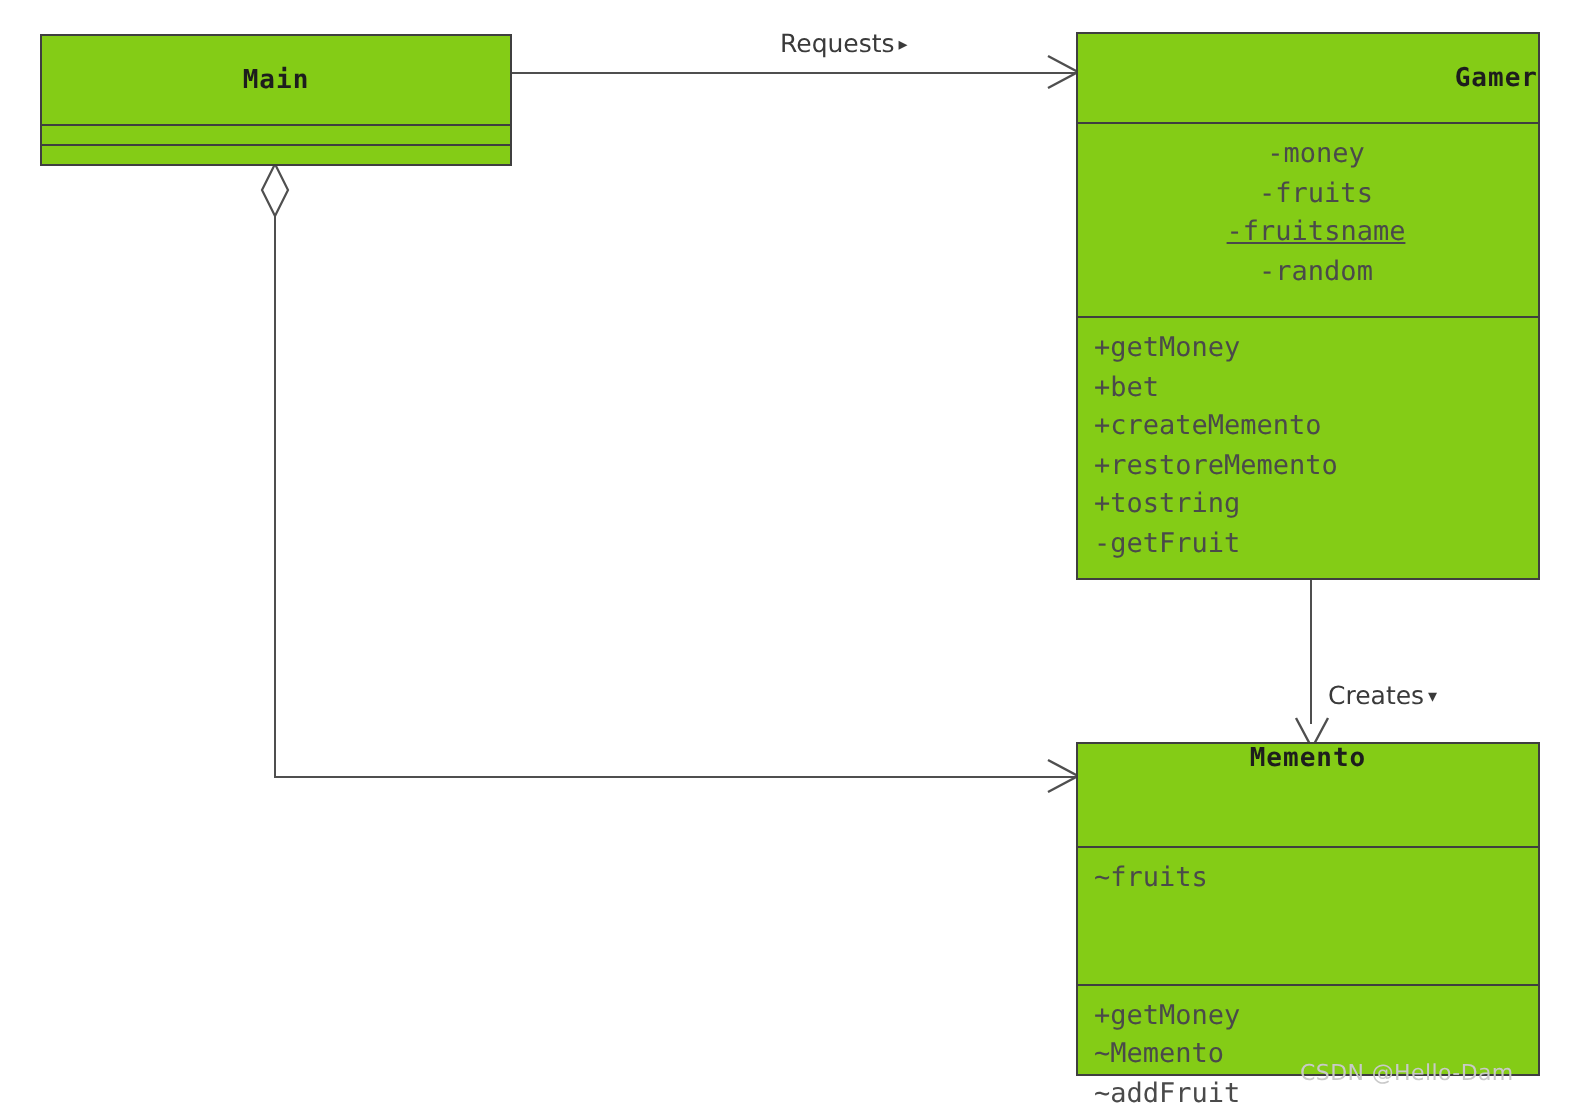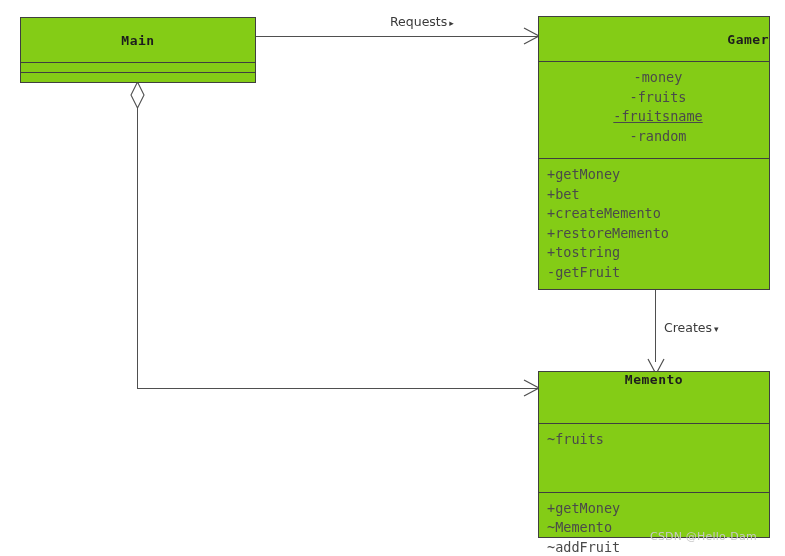--- a/index.html
+++ b/index.html
@@ -117,21 +117,21 @@
   <div class="conn-label" style="left:367px; top:14px;margin-left:23px;">
     <span>Requests</span><span class="label-caret">▸</span>
   </div>
 
   <div class="conn-line conn-v" style="left:655px; top:290px; height:72px;"></div>
 
   <svg class="arrow-open-down" style="left:645px; top:355px;" width="22" height="22" viewBox="0 0 22 22">
     <polyline points="3,4 11,19 19,4" fill="none" stroke="#4f4f4f" stroke-width="1.2"></polyline>
   </svg>
 
-  <div class="conn-label" style="left:664px; top:320px;">
+  <div class="conn-label" style="left:664px; top:340px;">
     <span>Creates</span><span class="label-caret">▾</span>
   </div>
 
   <svg class="diamond-hollow" style="left:128px; top:81px;" width="19" height="28" viewBox="0 0 19 28">
     <polygon points="9.5,1 16,14 9.5,27 3,14" fill="#ffffff" stroke="#4f4f4f" stroke-width="1.1"></polygon>
   </svg>
 
   <div class="conn-line conn-v" style="left:137px; top:107px; height:281px;"></div>
 
   <div class="conn-line conn-h" style="left:137px; top:388px; width:401px;"></div>

